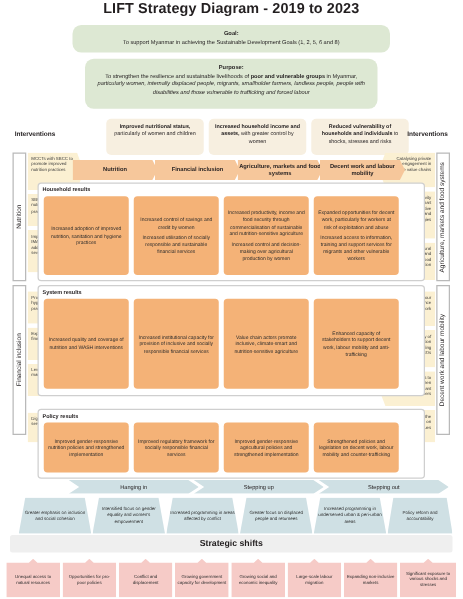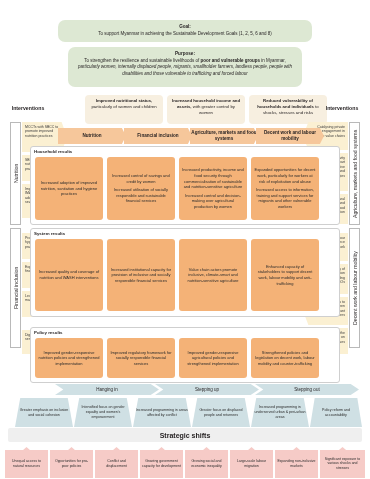--- a/index.html
+++ b/index.html
@@ -118,20 +118,21 @@
     font-size:3.5px;line-height:1.3;color:#2b2b2b;text-align:center;
     clip-path:polygon(0 10%, 42% 10%, 50% 0, 58% 10%, 100% 10%, 100% 100%, 0 100%);
     display:flex;align-items:center;justify-content:center;padding:4px 2px 2px;
   }
 </style>
 </head>
 <body>
 
 <div id="root">
 
+  <div class="title">LIFT Strategy Diagram - 2019 to 2023</div>
 
   <div class="goalbox" id="goal">
     <span class="hd">Goal:</span>
     <span class="bd">To support Myanmar in achieving the Sustainable Development Goals (1, 2, 5, 6 and 8)</span>
   </div>
 
   <div class="goalbox" id="purpose">
     <span class="hd">Purpose:</span>
     <span class="bd"><span>To strengthen the resilience and sustainable livelihoods of </span><b>poor and vulnerable groups</b><span> in Myanmar,</span><i> particularly women, internally displaced people, migrants, smallholder farmers, landless people, people with disabilities and those vulnerable to trafficking and forced labour</i></span>
   </div>

